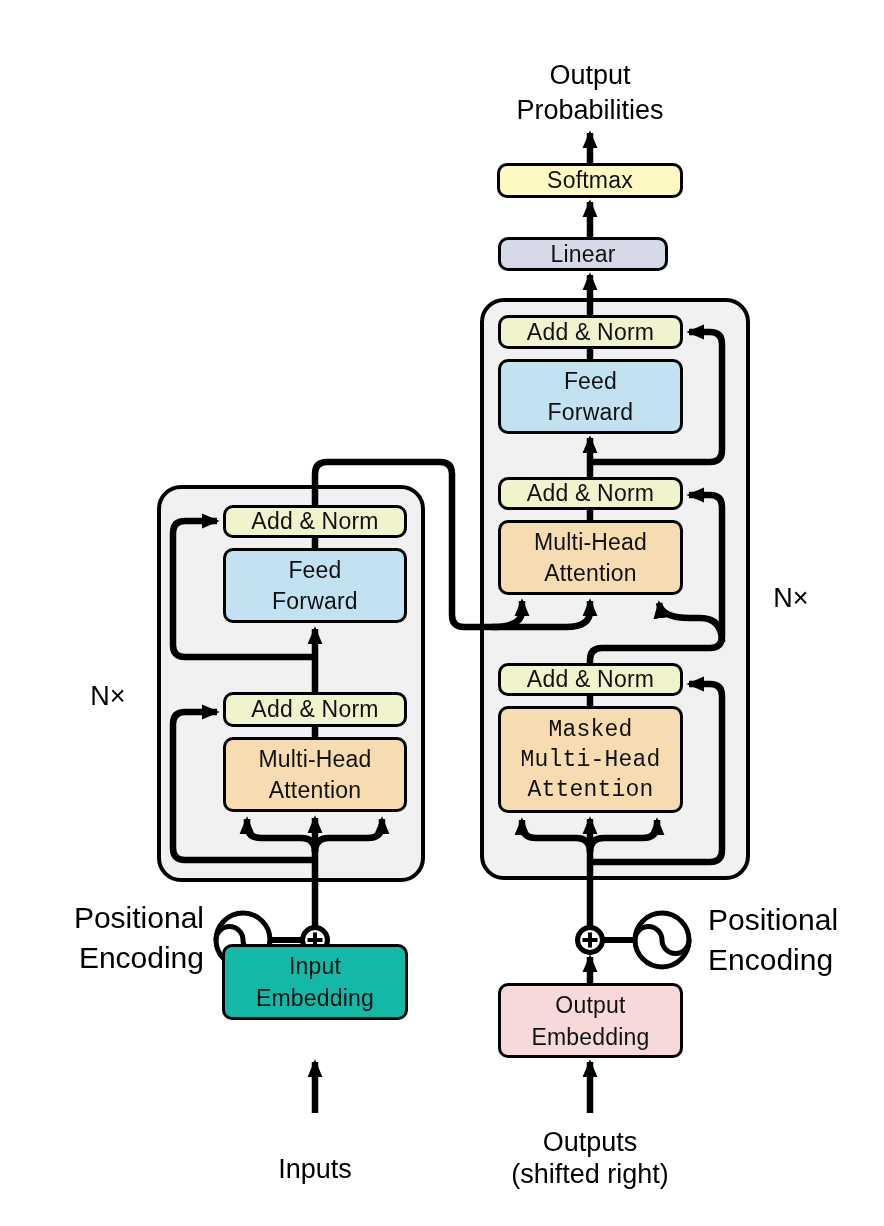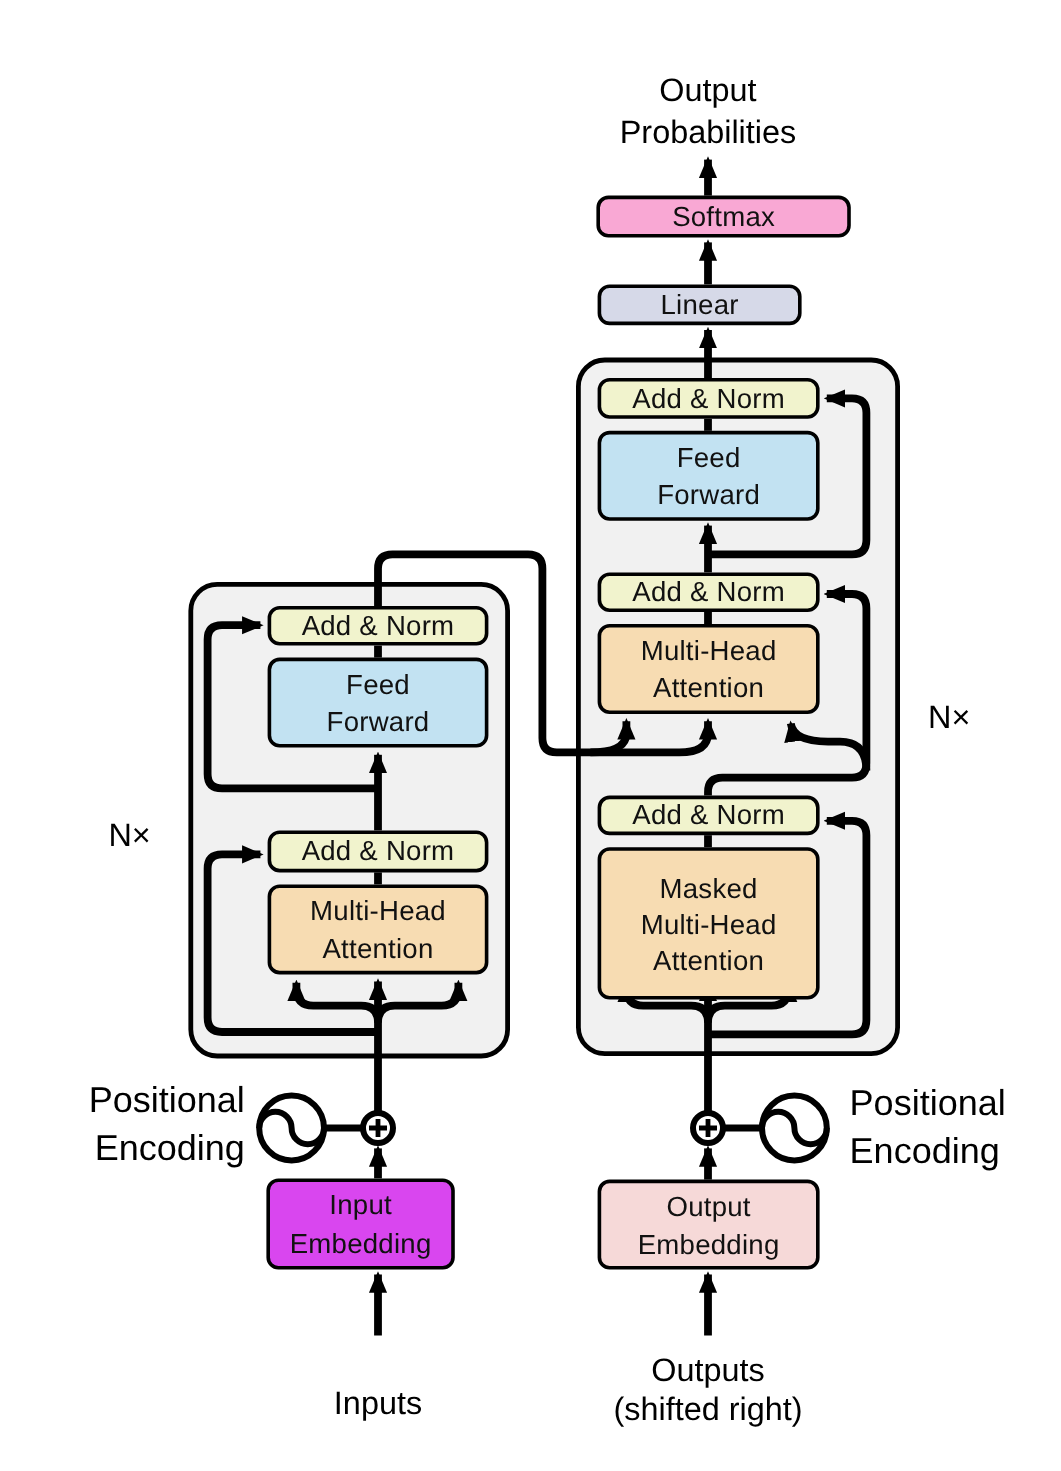--- a/index.html
+++ b/index.html
@@ -89,49 +89,49 @@
     <path d="M602,940 L635,940" stroke="#000" stroke-width="6"></path>
     <circle cx="662" cy="940" r="27" fill="#fff" stroke="#000" stroke-width="5"></circle>
     <path d="M635,940 a13.5,13.5 0 0 1 27,0 a13.5,13.5 0 0 0 27,0" fill="none" stroke="#000" stroke-width="5"></path>
     <circle cx="590" cy="940" r="12.5" fill="#fff" stroke="#000" stroke-width="5"></circle>
     <path d="M590,932.5 L590,947.5 M582.5,940 L597.5,940" stroke="#000" stroke-width="4"></path>
   </g>
 </svg>
 
 <div class="lbl" style="left:440px;top:58px;width:300px;">Output
 Probabilities</div>
-<div class="box" style="left: 497px; top: 163px; width: 212px; height: 35px; background-color: #f9a8d4;">Softmax</div>
+<div class="box" style="left: 497px; top: 163px; width: 186px; height: 35px; background-color: #fef9c3;">Softmax</div>
 <div class="box" style="left: 498px; top: 237px; width: 170px; height: 34px; background-color: rgb(214, 217, 232);">Linear</div>
 
 <div class="box" style="left: 223px; top: 505px; width: 184px; height: 33px; background-color: rgb(241, 243, 205);">Add &amp; Norm</div>
 <div class="box" style="left: 223px; top: 548px; width: 184px; height: 75px; background-color: rgb(194, 226, 242);">Feed
 Forward</div>
 <div class="box" style="left: 223px; top: 692px; width: 184px; height: 35px; background-color: rgb(241, 243, 205);">Add &amp; Norm</div>
 <div class="box" style="left: 223px; top: 737px; width: 184px; height: 75px; background-color: rgb(247, 220, 178);">Multi-Head
 Attention</div>
 
 <div class="box" style="left: 498px; top: 315px; width: 185px; height: 34px; background-color: rgb(241, 243, 205);">Add &amp; Norm</div>
 <div class="box" style="left: 498px; top: 359px; width: 185px; height: 75px; background-color: rgb(194, 226, 242);">Feed
 Forward</div>
 <div class="box" style="left: 498px; top: 477px; width: 185px; height: 33px; background-color: rgb(241, 243, 205);">Add &amp; Norm</div>
 <div class="box" style="left: 498px; top: 520px; width: 185px; height: 75px; background-color: rgb(247, 220, 178);">Multi-Head
 Attention</div>
 <div class="box" style="left: 498px; top: 663px; width: 185px; height: 33px; background-color: rgb(241, 243, 205);">Add &amp; Norm</div>
-<div class="box" style="left: 498px; top: 706px; width: 185px; height: 127px; line-height: 30px; background-color: rgb(247, 220, 178);">Masked
+<div class="box" style="left: 498px; top: 706px; width: 185px; height: 107px; line-height: 30px; background-color: rgb(247, 220, 178); font-family: Liberation Mono, monospace;">Masked
 Multi-Head
 Attention</div>
 
 <div class="lbl" style="left:78px;top:679px;width:60px;">N×</div>
 <div class="lbl" style="left:761px;top:581px;width:60px;">N×</div>
 
 <div class="lbl small" style="left:24px;top:898px;width:180px;text-align:right;">Positional
 Encoding</div>
 <div class="lbl small" style="left:708px;top:900px;width:180px;text-align:left;">Positional
 Encoding</div>
 
-<div class="box" style="left: 222px; top: 982px; width: 157px; height: 76px; line-height: 32px; background-color: #d946ef;">Input
+<div class="box" style="left: 222px; top: 944px; width: 186px; height: 76px; line-height: 32px; background-color: #14b8a6;">Input
 Embedding</div>
 <div class="box" style="left: 498px; top: 983px; width: 185px; height: 75px; line-height: 32px; background-color: rgb(246, 217, 216);">Output
 Embedding</div>
 
 <div class="lbl" style="left:215px;top:1128px;width:200px;margin-top:24px;">Inputs</div>
 <div class="lbl" style="left:460px;top:1126px;width:260px;line-height:32px;">Outputs
 (shifted right)</div>
 
 </body></html>

